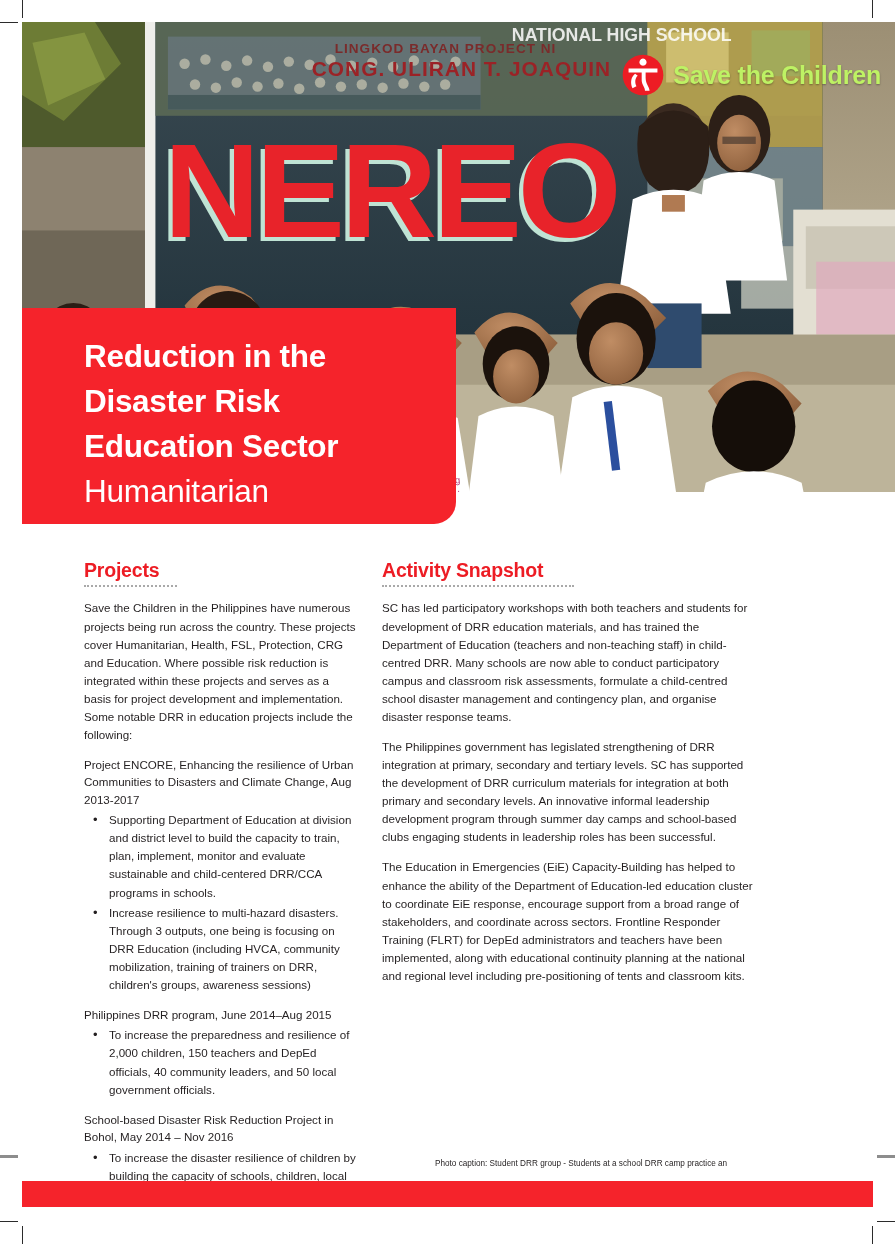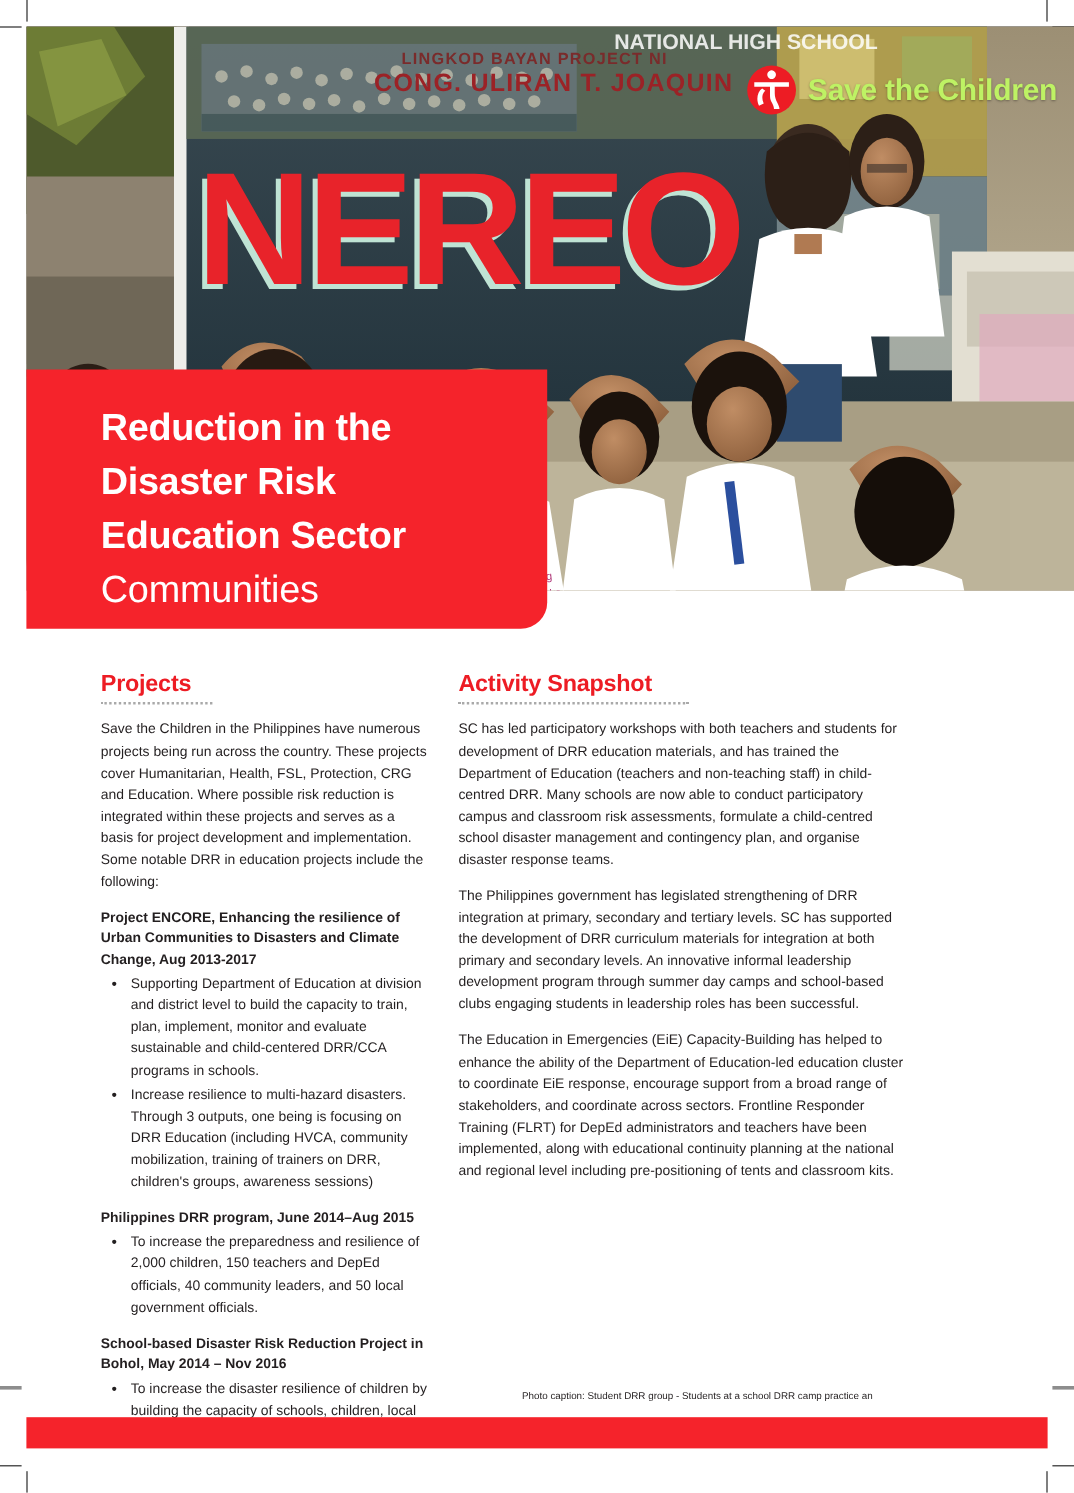--- a/index.html
+++ b/index.html
@@ -129,21 +129,21 @@
     font-size: 11.6px;
     line-height: 1.56;
     color: #231f20;
   }
   p.body:last-child { margin-bottom: 0; }
 
   h3.proj-title {
     margin: 12px 0 3px 0;
     font-size: 11.6px;
     line-height: 1.5;
-    font-weight: bold;
+    font-weight: normal;
     color: #231f20;
   }
   ul.bullets {
     margin: 0 0 2px 0;
     padding: 0;
     list-style: none;
   }
   ul.bullets li {
     position: relative;
     padding-left: 25px;
@@ -388,21 +388,21 @@
     <span class="logo-text">Save the Children</span>
   </div>
 </div>
 
 <div class="title-panel">
   <div class="title-main">
     <div>Reduction in the</div>
     <div>Disaster Risk</div>
     <div>Education Sector</div>
   </div>
-  <div class="title-sub">Communities</div>
+  <div class="title-sub">Humanitarian</div>
 </div>
 
 <div class="columns">
 
   <div class="col col-left">
     <h2 class="sec-heading">Projects</h2>
     <div class="dotted w-left"></div>
 
     <p class="body">Save the Children in the Philippines have numerous projects being run across the country. These projects cover Humanitarian, Health, FSL, Protection, CRG and Education. Where possible risk reduction is integrated within these projects and serves as a basis for project development and implementation. Some notable DRR in education projects include the following:</p>
 

